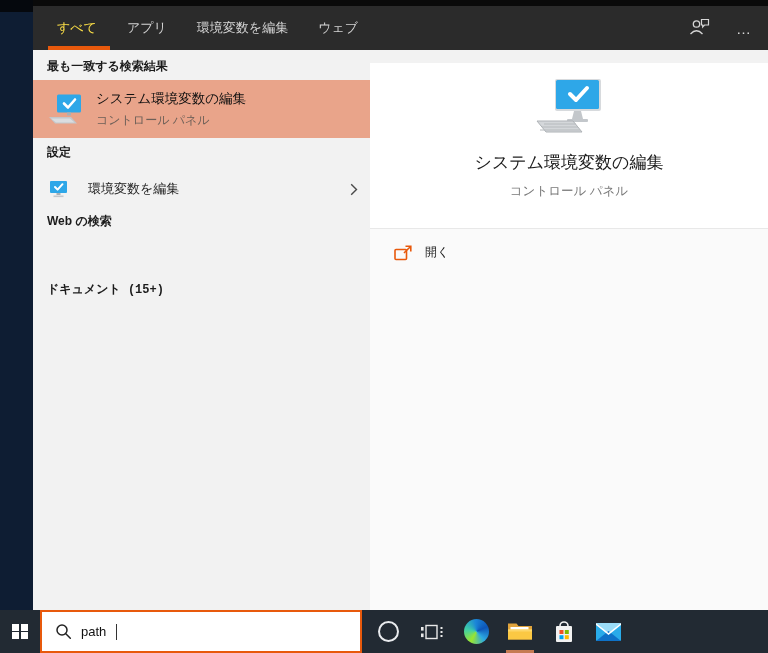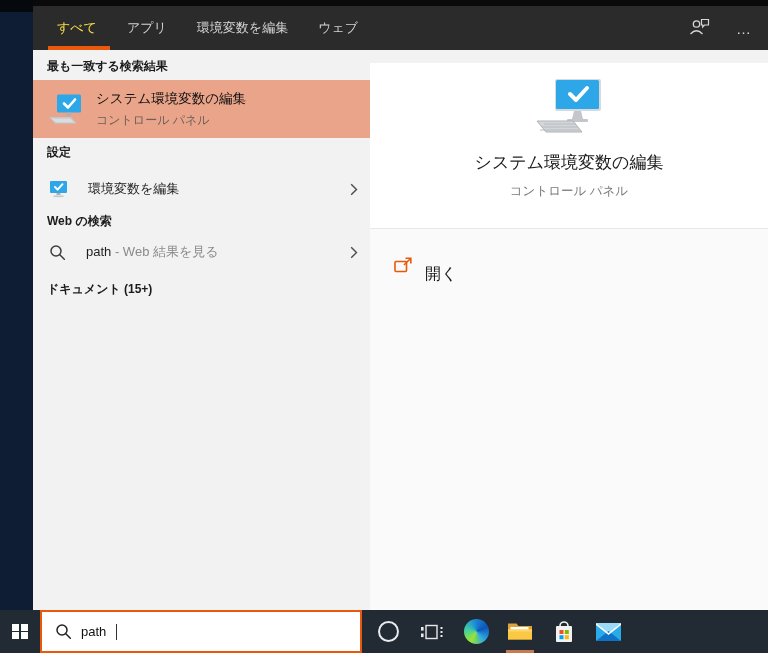--- a/index.html
+++ b/index.html
@@ -37,21 +37,21 @@
   
   .right-panel{position:absolute;left:337px;top:0;width:398px;height:100%;}
   .white-card{position:absolute;top:13px;left:0;width:398px;bottom:0;background:#ffffff;}
   .hero{text-align:center;}
   .hero-icon{margin:14px auto 0;width:76px;height:62px;}
   .hero-title{margin-top:12px;font-size:17px;color:#1a1a1a;}
   .hero-sub{margin-top:9px;font-size:12.5px;color:#7a7a7a;}
   .divider{position:absolute;top:165px;left:0;right:0;height:1px;background:#e8e8e8;}
   .actions{position:absolute;top:166px;left:0;right:0;bottom:0;background:#fafafa;}
   .open-row{display:flex;align-items:center;gap:13px;padding:15px 0 0 24px;cursor:default;}
-  .open-label{font-size:16px;color:#1a1a1a;margin-top:20px;}
+  .open-label{font-size:12px;color:#1a1a1a;}
   
   .taskbar{position:absolute;left:0;top:610px;width:768px;height:43px;background:#222a33;
            display:flex;align-items:stretch;}
   .start-btn{width:40px;display:flex;align-items:center;justify-content:center;}
   .win-grid{display:grid;grid-template-columns:7px 7px;grid-template-rows:7px 7px;gap:1.5px;}
   .win-grid div{background:#ffffff;}
   .tb-search{width:322px;background:#ffffff;border:2px solid #e8590c;box-sizing:border-box;
              display:flex;align-items:center;padding-left:13px;gap:9px;}
   .tb-search-text{font-size:13px;color:#111111;}
   .text-caret{width:1px;height:16px;background:#333;margin-left:1px;}
@@ -129,34 +129,22 @@
             <rect x="4.5" y="15.5" width="10" height="1.6" fill="#c3c7cb"></rect>
           </svg>
           <span class="row-label">環境変数を編集</span>
           <svg class="chevron" width="8" height="13" viewBox="0 0 8 13">
             <polyline points="1.2,1.2 6.5,6.5 1.2,11.8" fill="none" stroke="#4a4a4a" stroke-width="1.4"></polyline>
           </svg>
         </div>
 
         <div class="section-header" style="top:163px;">Web の検索</div>
 
-        <div class="lp-row" style="top:185px;">
-          <svg width="17" height="17" viewBox="0 0 17 17">
-            <circle cx="7" cy="7" r="5" fill="none" stroke="#3c3c3c" stroke-width="1.5"></circle>
-            <line x1="10.8" y1="10.8" x2="15.3" y2="15.3" stroke="#3c3c3c" stroke-width="1.5" stroke-linecap="round"></line>
-          </svg>
-          <span class="row-label">
-            <span>path</span><span class="row-suffix"> - Web 結果を見る</span>
-          </span>
-          <svg class="chevron" width="8" height="13" viewBox="0 0 8 13">
-            <polyline points="1.2,1.2 6.5,6.5 1.2,11.8" fill="none" stroke="#4a4a4a" stroke-width="1.4"></polyline>
-          </svg>
-        </div>
-
-        <div class="section-header" style="top:231px;">ドキュメント (15+)</div>
+
+        <div class="section-header" style="top:231px;font-family:Liberation Mono, monospace;">ドキュメント (15+)</div>
       </div>
 
       <div class="right-panel">
         <div class="white-card">
           <div class="hero">
             <div class="hero-icon">
               <svg width="76" height="62" viewBox="0 0 76 62">
                 <rect x="24" y="2" width="46" height="32" rx="2" fill="#d7dadd"></rect>
                 <rect x="25" y="3" width="43" height="29" rx="1.5" fill="#2ea7e8"></rect>
                 <polyline points="39,17 45,23 56,11" fill="none" stroke="#ffffff" stroke-width="4" stroke-linecap="round" stroke-linejoin="round"></polyline>

